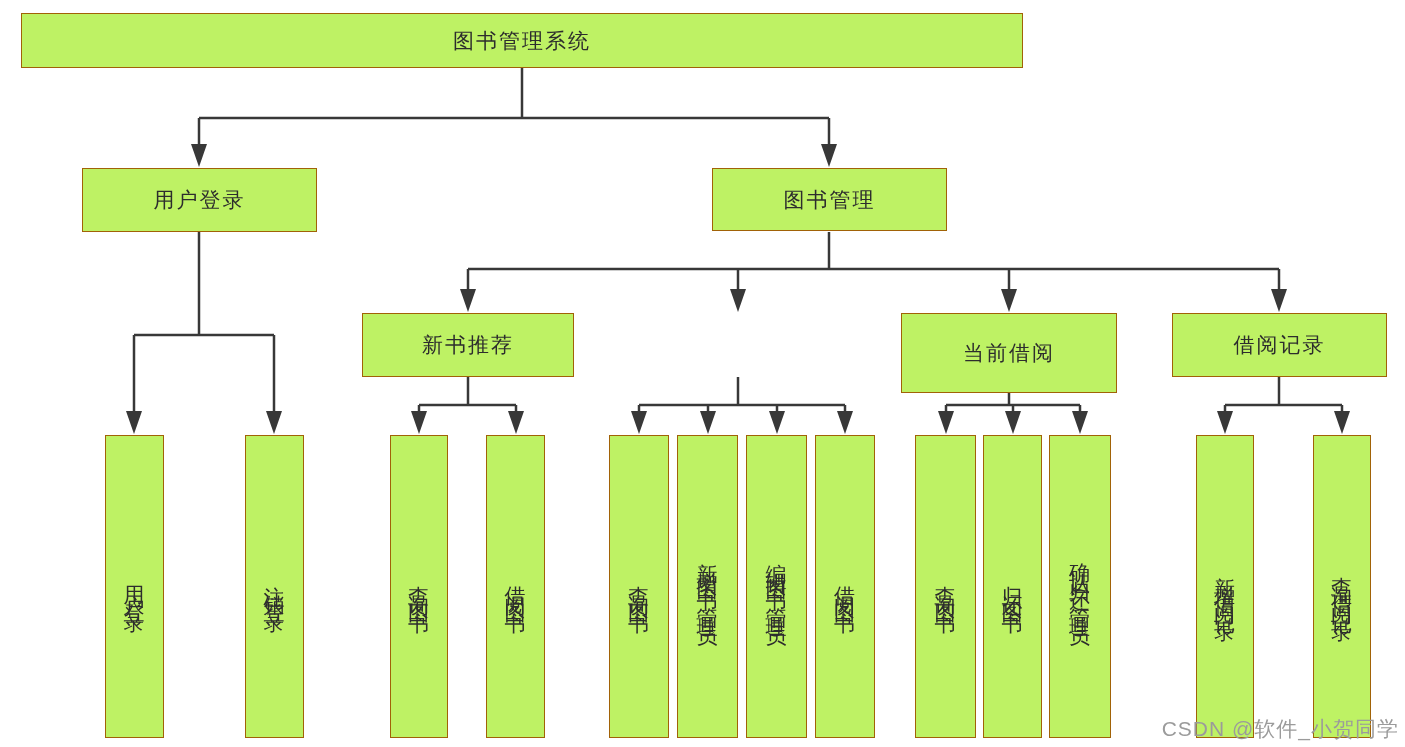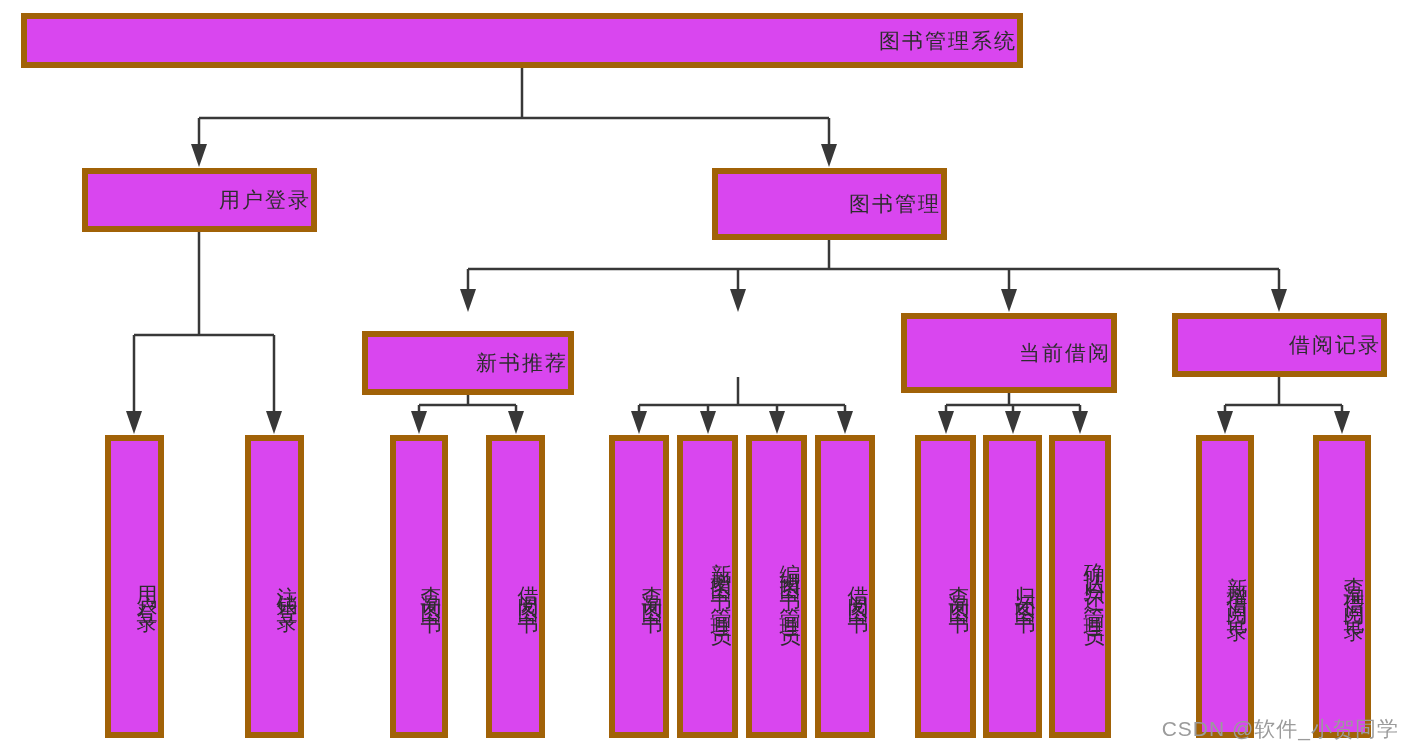--- a/index.html
+++ b/index.html
@@ -1,22 +1,22 @@
 <!DOCTYPE html>
 <html><head>
 <meta charset="utf-8">
 <style>
   html,body{margin:0;padding:0;background:#ffffff;}
   body{font-family:"Liberation Sans","DejaVu Sans",sans-serif;}
   .canvas{
     position:relative;width:1405px;height:747px;background:#ffffff;overflow:hidden;
   }
   .node{
-    position:absolute;box-sizing:border-box;background:#d946ef;
-    border:6px solid #a16207;display:flex;align-items:center;justify-content:flex-end;
+    position:absolute;box-sizing:border-box;background:#bef264;
+    border:1px solid #a16207;display:flex;align-items:center;justify-content:center;
     color:#2d2d2d;z-index:2;
   }
   .node.h span{
     font-size:21px;letter-spacing:2px;white-space:nowrap;color:#2d2d2d;
   }
   .node.v span{
     writing-mode:vertical-rl;text-orientation:mixed;
     font-size:21px;letter-spacing:9px;line-height:1;color:#2d2d2d;
   }
   svg.wires{position:absolute;left:0;top:0;z-index:1;}
@@ -101,25 +101,25 @@
     </g>
   </svg>
 
   <div class="node h" style="left:21px;top:13px;width:1002px;height:55px">
     <span>图书管理系统</span>
   </div>
 
   <div class="node h" style="left:82px;top:168px;width:235px;height:64px">
     <span>用户登录</span>
   </div>
-  <div class="node h" style="left:712px;top:168px;width:235px;height:72px">
+  <div class="node h" style="left:712px;top:168px;width:235px;height:63px">
     <span>图书管理</span>
   </div>
 
-  <div class="node h" style="left:362px;top:331px;width:212px;height:64px">
+  <div class="node h" style="left:362px;top:313px;width:212px;height:64px">
     <span>新书推荐</span>
   </div>
   <div class="node h" style="left:901px;top:313px;width:216px;height:80px">
     <span>当前借阅</span>
   </div>
   <div class="node h" style="left:1172px;top:313px;width:215px;height:64px">
     <span>借阅记录</span>
   </div>
 
   <div class="node v" style="left:105px;top:435px;width:59px;height:303px">

